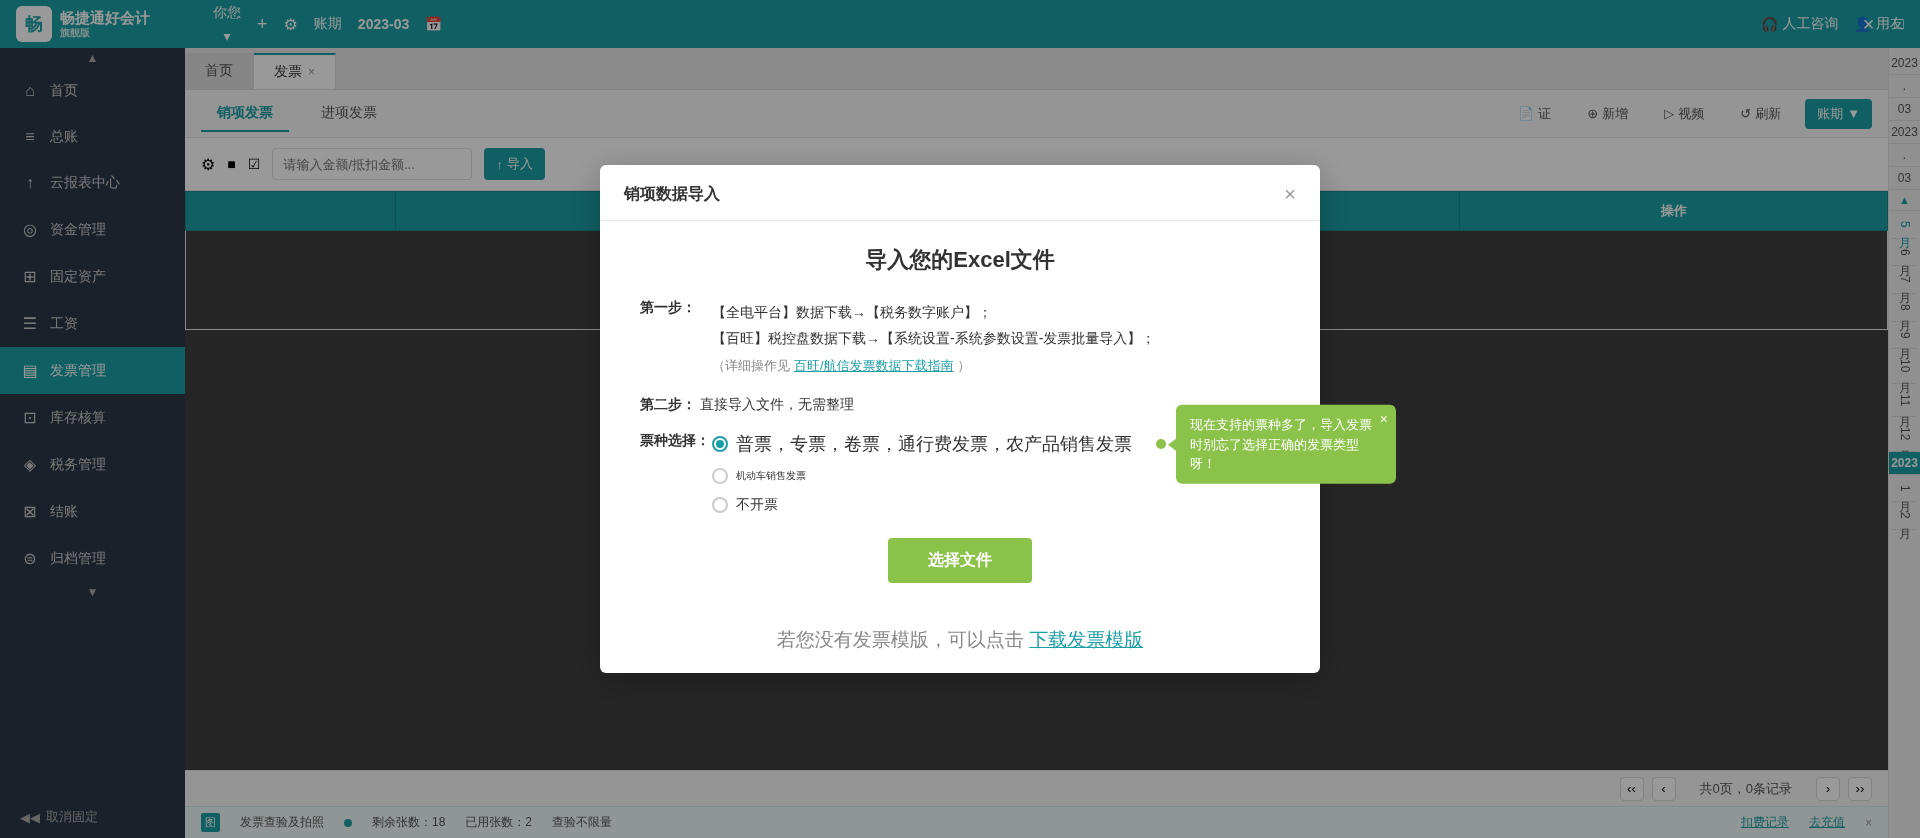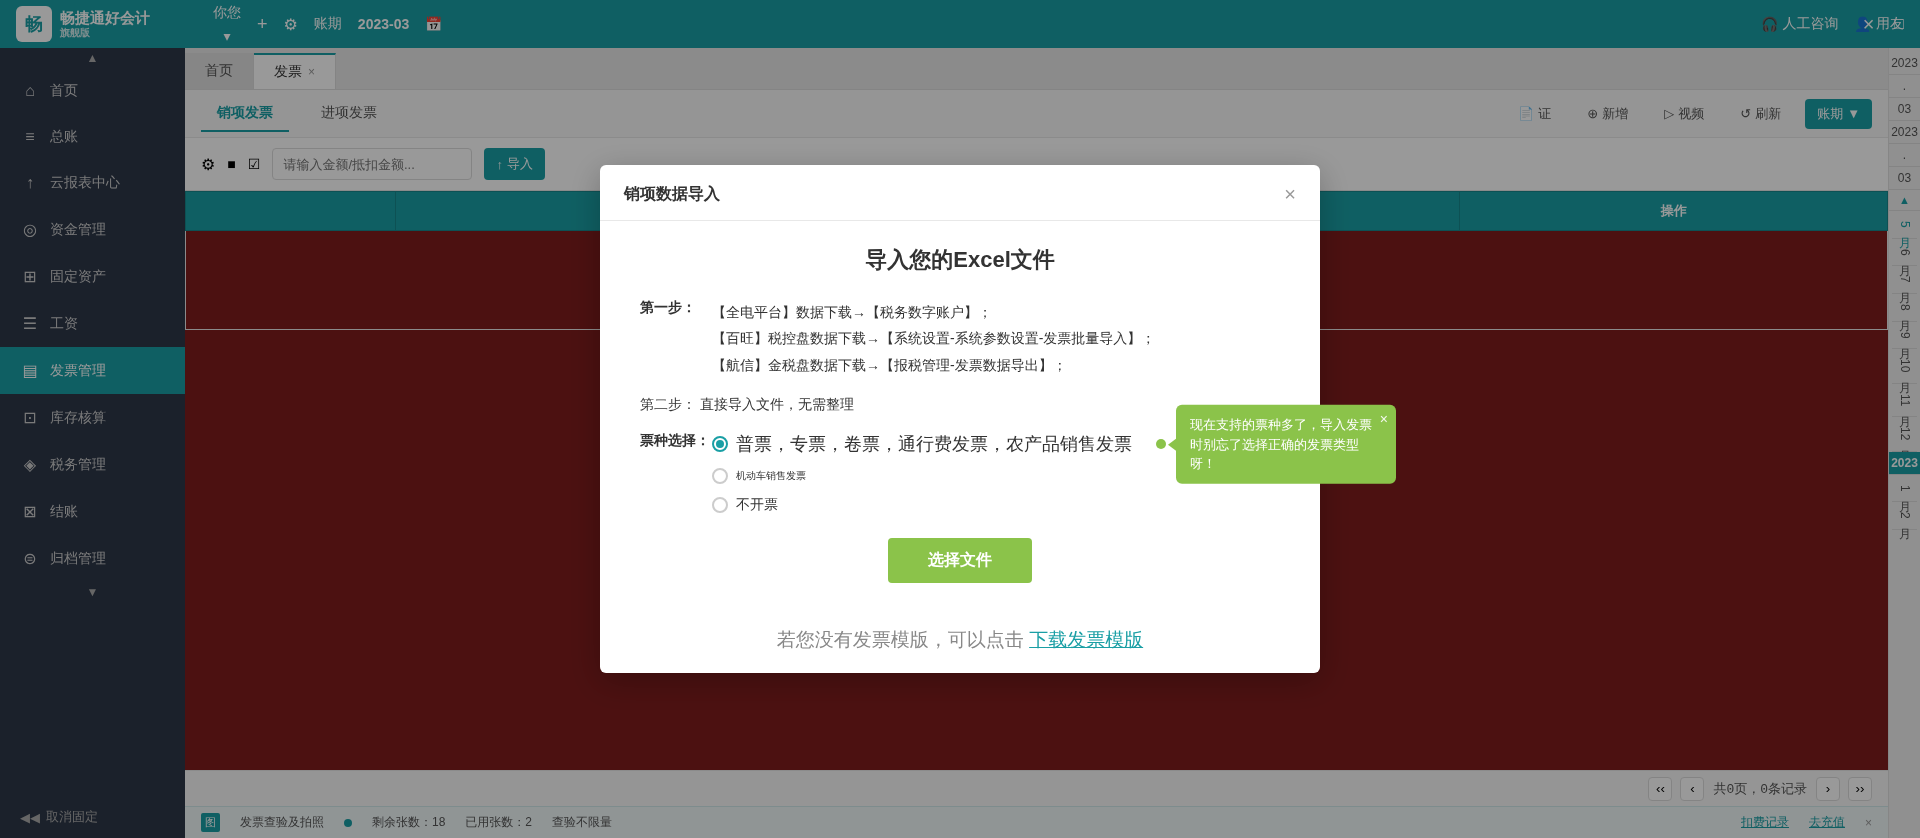--- a/index.html
+++ b/index.html
@@ -125,21 +125,21 @@
     .tab.active {
       background: white;
       color: #333;
       border-top: 2px solid #1a9fa5;
     }
     .tab-close { color: #999; font-size: 12px; cursor: pointer; }
 
     
     .invoice-page {
       flex: 1;
-      background: #7f1d1d;
+      background: #404040;
       display: flex;
       flex-direction: column;
     }
     .invoice-toolbar {
       height: 48px;
       background: #f9f9f9;
       border-bottom: 1px solid #e8e8e8;
       display: flex;
       align-items: center;
       padding: 0 16px;
@@ -488,21 +488,21 @@
               <td style="color:#aaa;text-align:center;padding:40px;" colspan="5">暂无数据</td>
             </tr>
           </tbody>
         </table>
       </div>
 
       <div style="height:36px;background:#f9f9f9;border-top:1px solid #e8e8e8;display:flex;align-items:center;padding:0 16px;font-size:13px;color:#555;">
         <div class="pagination">
           <button class="page-btn">‹‹</button>
           <button class="page-btn">‹</button>
-          <span style="margin:0 1px;font-family:Liberation Mono, monospace;">共0页，0条记录</span>
+          <span style="margin:0 16px;">共0页，0条记录</span>
           <button class="page-btn">›</button>
           <button class="page-btn">››</button>
         </div>
       </div>
 
       <div class="bottom-bar">
         <span style="background:#1a9fa5;color:white;padding:2px 4px;font-size:11px;border-radius:2px;">图</span>
         <span>发票查验及拍照</span>
         <span style="width:8px;height:8px;background:#1a9fa5;border-radius:50%;display:inline-block;"></span>
         <span>剩余张数：18</span>
@@ -548,28 +548,32 @@
 
     <div class="modal-body">
       <div class="modal-main-title">导入您的Excel文件</div>
 
       <div class="step-section">
         <div style="display:flex;gap:12px;">
           <span style="font-size:14px;color:#333;font-weight:bold;min-width:60px;">第一步：</span>
           <div style="font-size:14px;color:#333;line-height:1.9;">
             <div>【全电平台】数据下载→【税务数字账户】；</div>
             <div>【百旺】税控盘数据下载→【系统设置-系统参数设置-发票批量导入】；</div>
-            <div>【航信】金税盘数据下载→【报税管理-发票数据导出】；</div>
+            <div>
+              <span style="color:#888;font-size:13px;">（详细操作见</span>
+              <span class="step-link" style="font-size:13px;">百旺/航信发票数据下载指南</span>
+              <span style="color:#888;font-size:13px;">）</span>
+            </div>
           </div>
         </div>
       </div>
 
       <div class="step-section">
         <div style="display:flex;gap:0;">
-          <span style="font-size:14px;color:#333;font-weight:normal;min-width:60px;">第二步：</span>
+          <span style="font-size:14px;color:#333;font-weight:bold;min-width:60px;">第二步：</span>
           <span style="font-size:14px;color:#333;">直接导入文件，无需整理</span>
         </div>
       </div>
 
       <div style="display:flex;gap:0;align-items:flex-start;margin-top:4px;">
         <span style="font-size:14px;color:#333;font-weight:bold;min-width:72px;">票种选择：</span>
         <div class="radio-group" style="margin:0;">
 
           <div style="position:relative;display:flex;align-items:center;gap:8px;margin-bottom:12px;">
             <div class="radio-circle selected"></div>

